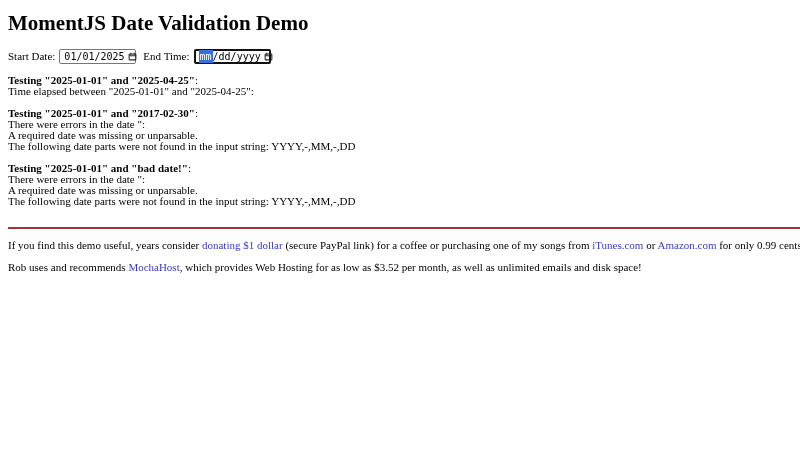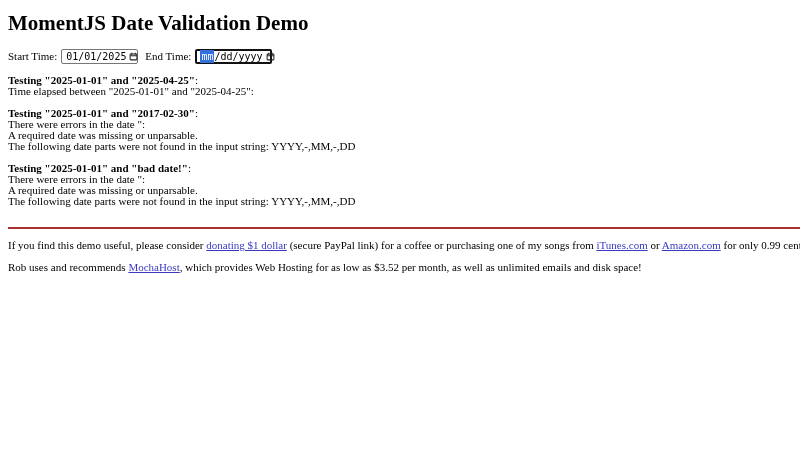--- a/index.html
+++ b/index.html
@@ -59,31 +59,30 @@
   p.test .hd { font-weight: bold; }
   .divider {
     border: none;
     border-top: 2px solid var(--hr_color, #a83232);
     height: 0;
     margin: 20px 0 11px 0;
   }
   p.footer-line { margin: 11px 0; white-space: nowrap; }
   a.lnk {
     color: var(--link_color, #3a3ac0);
-    text-decoration: underline;
     cursor: pointer;
   }
 </style>
 </head>
 <body>
 
 <h1>MomentJS Date Validation Demo</h1>
 
 <div class="form-row">
-  <span class="lbl">Start Time:</span>
+  <span class="lbl">Start Date:</span>
   <span class="date-input">
     <span>01/01/2025</span>
     <span class="cal-icon">
       <svg viewBox="0 0 16 16" fill="none" stroke="#222222" stroke-width="1.8">
         <rect x="2" y="3.5" width="12" height="10.5" rx="1"></rect>
         <path d="M5 1.5v3.5M11 1.5v3.5M2 6.8h12"></path>
       </svg>
     </span>
   </span>
   <span class="lbl">End Time:</span>
@@ -113,18 +112,18 @@
 <p class="test">
   <span><span class="hd">Testing "2025-01-01" and "bad date!"</span><span>:</span></span><br>
   <span>There were errors in the date ":</span><br>
   <span>A required date was missing or unparsable.</span><br>
   <span>The following date parts were not found in the input string: YYYY,-,MM,-,DD</span>
 </p>
 
 <hr class="divider">
 
 <p class="footer-line">
-  <span>If you find this demo useful, please consider </span><a class="lnk">donating $1 dollar</a><span> (secure PayPal link) for a coffee or purchasing one of my songs from </span><a class="lnk">iTunes.com</a><span> or </span><a class="lnk">Amazon.com</a><span> for only 0.99 cents each.</span>
+  <span>If you find this demo useful, years consider </span><a class="lnk">donating $1 dollar</a><span> (secure PayPal link) for a coffee or purchasing one of my songs from </span><a class="lnk">iTunes.com</a><span> or </span><a class="lnk">Amazon.com</a><span> for only 0.99 cents each.</span>
 </p>
 
 <p class="footer-line">
   <span>Rob uses and recommends </span><a class="lnk">MochaHost</a><span>, which provides Web Hosting for as low as $3.52 per month, as well as unlimited emails and disk space!</span>
 </p>
 
 </body></html>

